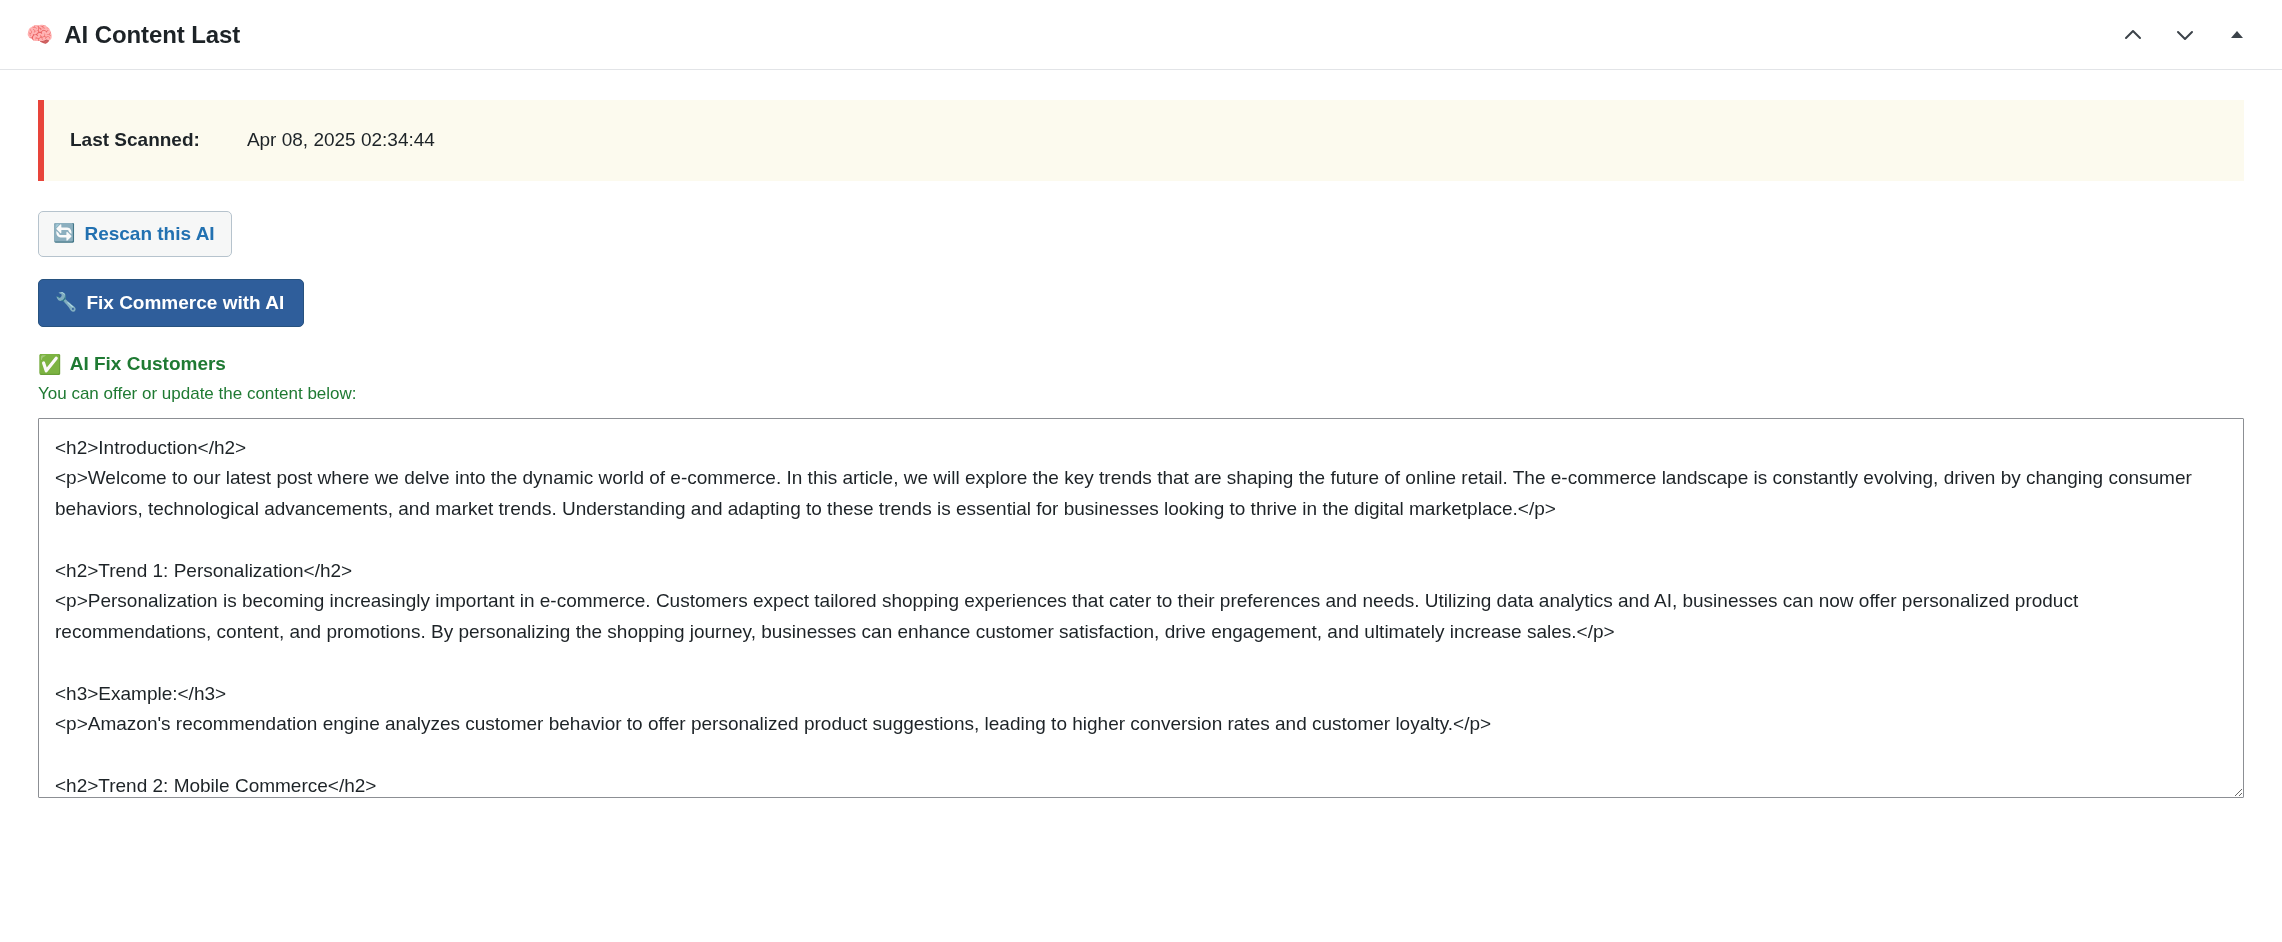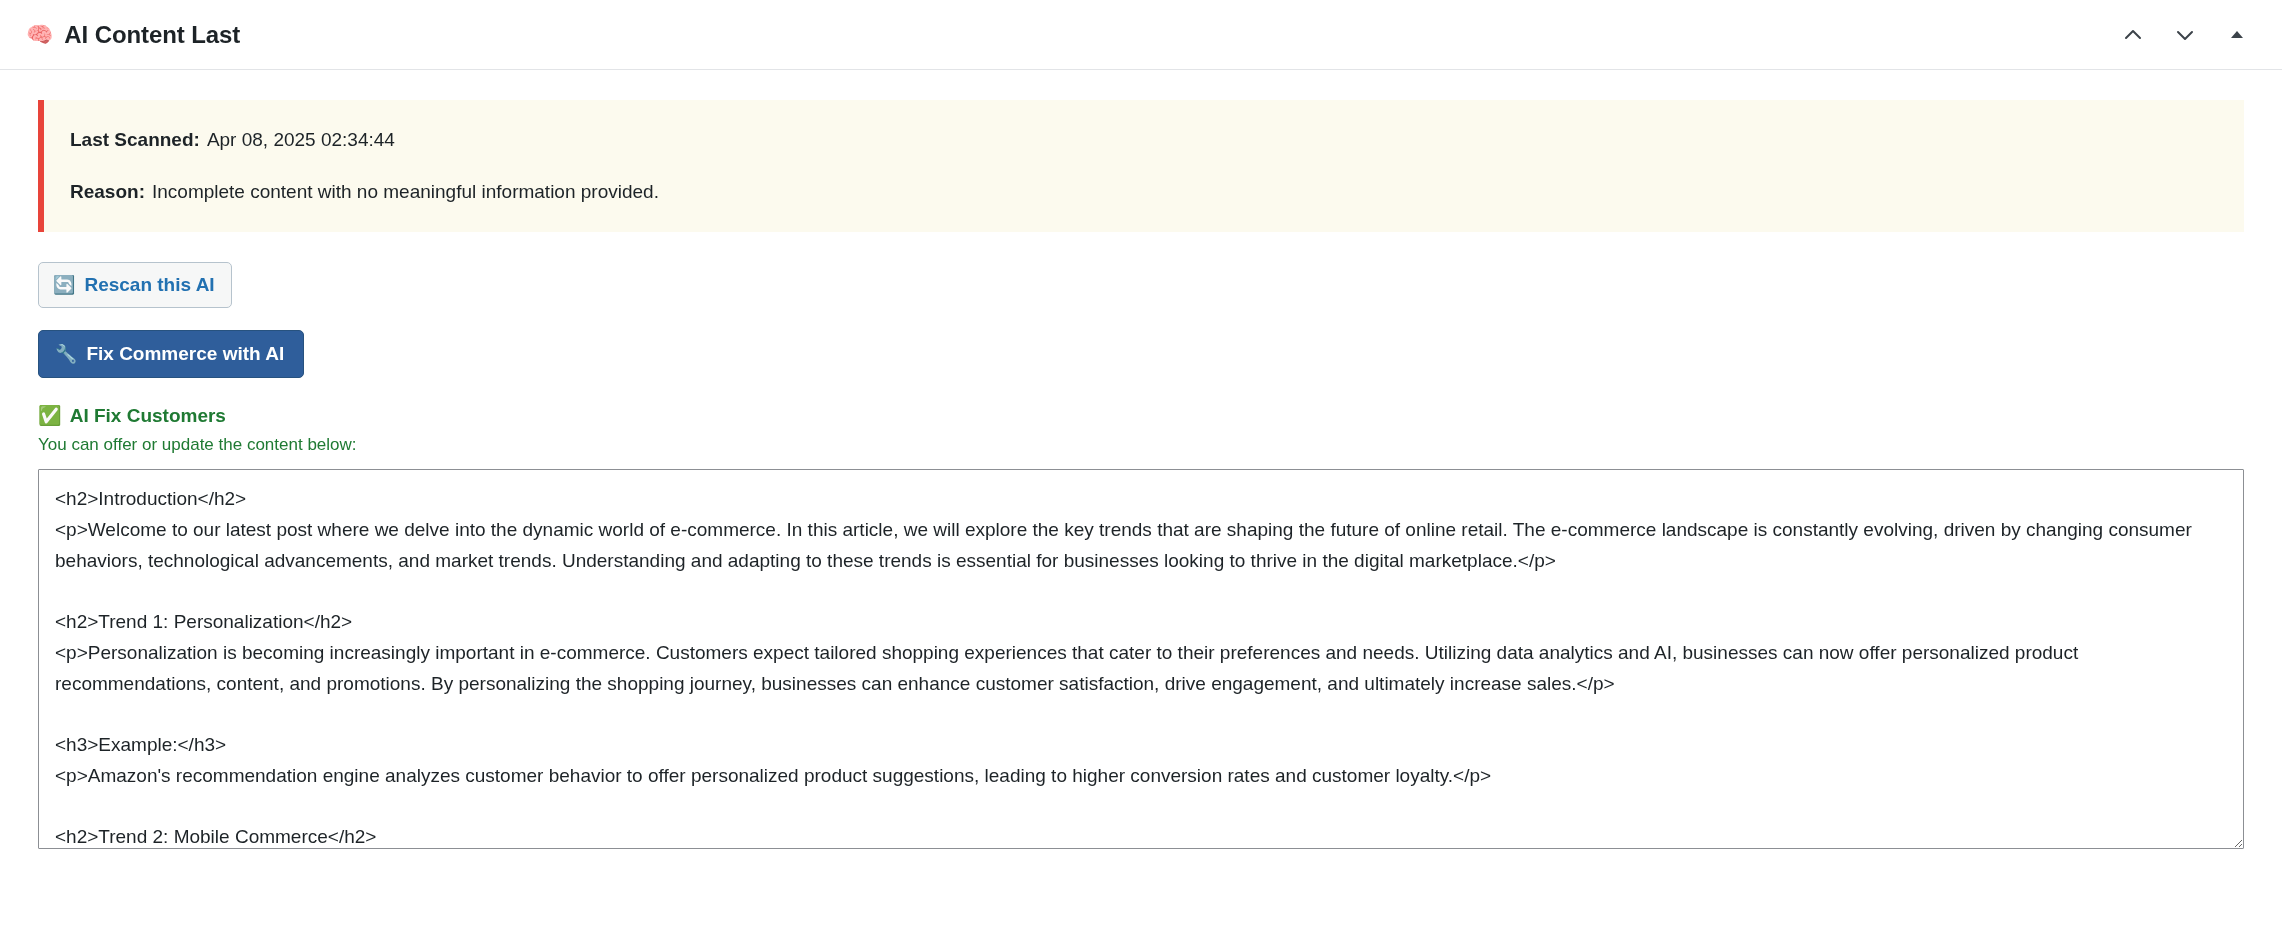--- a/index.html
+++ b/index.html
@@ -75,20 +75,21 @@
     width: 100%;
   }
   .notice-row {
     font-size: 19px;
     color: #1d2327;
     line-height: 1.5;
     margin-bottom: 23px;
     display: flex;
     align-items: center;
     flex-wrap: wrap;
+    gap: 40px;
   }
   .notice-row:last-child { margin-bottom: 0; }
   .notice-label {
     font-weight: bold;
     margin-right: 7px;
   }
   .notice-value { font-weight: normal; }
   .sev-badge {
     display: inline-block;
     background: #e8443a;
@@ -194,24 +195,20 @@
     </div>
   </div>
 
   <div class="panel-body">
 
     <div class="notice">
       <div class="notice-row">
         <span class="notice-label">Last Scanned:</span>
         <span class="notice-value">Apr 08, 2025 02:34:44</span>
       </div>
-      <div class="notice-row">
-        <span class="notice-label">Reason:</span>
-        <span class="notice-value">Incomplete content with no meaningful information provided.</span>
-      </div>
     </div>
 
     <div class="btn-row">
       <div class="btn btn-secondary">
         <span class="btn-emoji">🔄</span>
         <span>Rescan this AI</span>
       </div>
       <div>
         <div class="btn btn-primary">
           <span class="btn-emoji">🔧</span>

